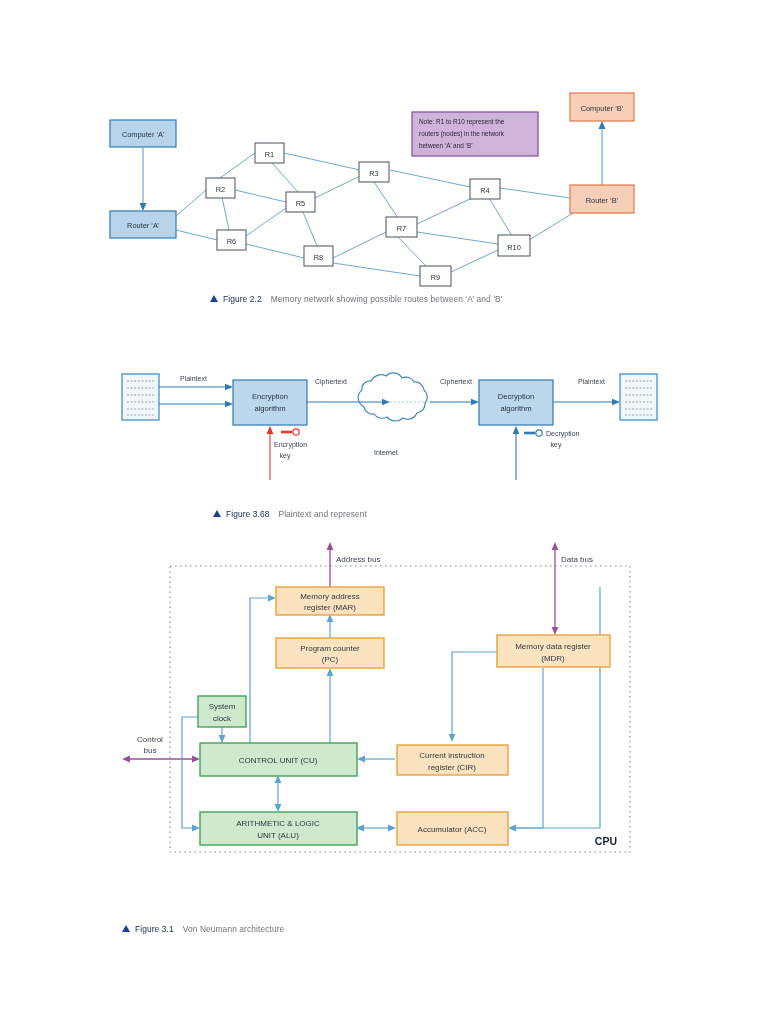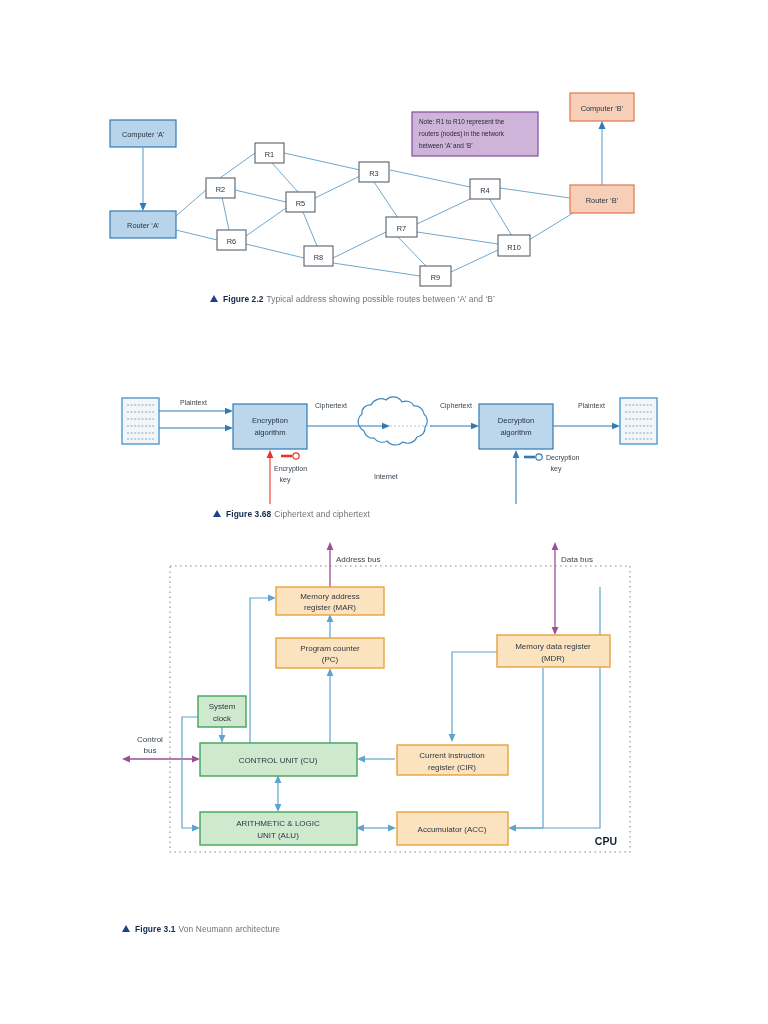--- a/index.html
+++ b/index.html
@@ -31,22 +31,22 @@
     width: 0; height: 0;
     border-left: 4.5px solid transparent;
     border-right: 4.5px solid transparent;
     border-bottom: 7px solid #1c3f8f;
     margin-right: 5px;
     position: relative;
     top: 0px;
   }
   .caption .figno {
     color: #12294f;
-    font-weight: bold;
-    margin-right: 3px;
+    font-weight: normal;
+    margin-right: 9px;
   }
 
   
   text { font-family: "Liberation Sans", sans-serif; }
   .nodelabel { font-size: 7.4px; fill: #27323f; }
   .boxlabel  { font-size: 7.6px; fill: #27323f; }
   .smalllabel{ font-size: 7.0px; fill: #3a4450; }
   .vnlabel   { font-size: 8.0px; fill: #2d3640; }
   .buslabel  { font-size: 8.0px; fill: #3a4450; }
   .cpulabel  { font-size: 10.5px; fill: #13202e; font-weight: bold; }
@@ -168,24 +168,24 @@
       <g>
         <rect x="412" y="112" width="126" height="44" fill="#cdb4d8" stroke="#8a53a8" stroke-width="1.3"></rect>
         <text x="419" y="124" class="notetext">Note: R1 to R10 represent the</text>
         <text x="419" y="136" class="notetext">routers (nodes) in the network</text>
         <text x="419" y="148" class="notetext">between ‘A’ and ‘B’</text>
       </g>
     </svg>
   </div>
 
   <div class="caption" style="left:210px; top:294px;">
-    <span class="tri"></span><span class="figno">Figure 2.2</span><span>Typical address showing possible routes between ‘A’ and ‘B’</span>
-  </div>
-
-  <div class="fig" style="left:0px; top:384px;">
+    <span class="tri"></span><span class="figno">Figure 2.2</span><span>Memory network showing possible routes between ‘A’ and ‘B’</span>
+  </div>
+
+  <div class="fig" style="left:0px; top:360px;">
     <svg width="768" height="125" viewBox="0 0 768 125">
 
       <g>
         <rect x="122" y="14" width="37" height="46" fill="#f2f6fa" stroke="#4d9ad0" stroke-width="1.4"></rect>
         <g stroke="#8fa3b5" stroke-width="1" stroke-dasharray="2 1.6">
           <line x1="127" y1="21" x2="154" y2="21"></line>
           <line x1="127" y1="28" x2="154" y2="28"></line>
           <line x1="127" y1="35" x2="154" y2="35"></line>
           <line x1="127" y1="42" x2="154" y2="42"></line>
           <line x1="127" y1="49" x2="154" y2="49"></line>
@@ -280,21 +280,21 @@
       <g>
         <line x1="524" y1="73" x2="535" y2="73" stroke="#2f7bb5" stroke-width="2.6"></line>
         <circle cx="539" cy="73" r="3.2" fill="none" stroke="#2f7bb5" stroke-width="1.2"></circle>
       </g>
       <text x="546" y="76" class="smalllabel">Decryption</text>
       <text x="556" y="87" text-anchor="middle" class="smalllabel">key</text>
     </svg>
   </div>
 
   <div class="caption" style="left:213px; top:509px;">
-    <span class="tri"></span><span class="figno">Figure 3.68</span><span>Ciphertext and ciphertext</span>
+    <span class="tri"></span><span class="figno">Figure 3.68</span><span>Plaintext and represent</span>
   </div>
 
   <div class="fig" style="left:0px; top:540px;">
     <svg width="768" height="325" viewBox="0 0 768 325">
 
       <rect x="170" y="26" width="460" height="286" fill="none" stroke="#8a8d92" stroke-width="1.1" stroke-dasharray="1.6 3.4"></rect>
       <text x="617" y="305" text-anchor="end" class="cpulabel">CPU</text>
 
       <g stroke="#9b4f96" stroke-width="1.3" fill="#9b4f96">
         <line x1="330" y1="8" x2="330" y2="47"></line>

